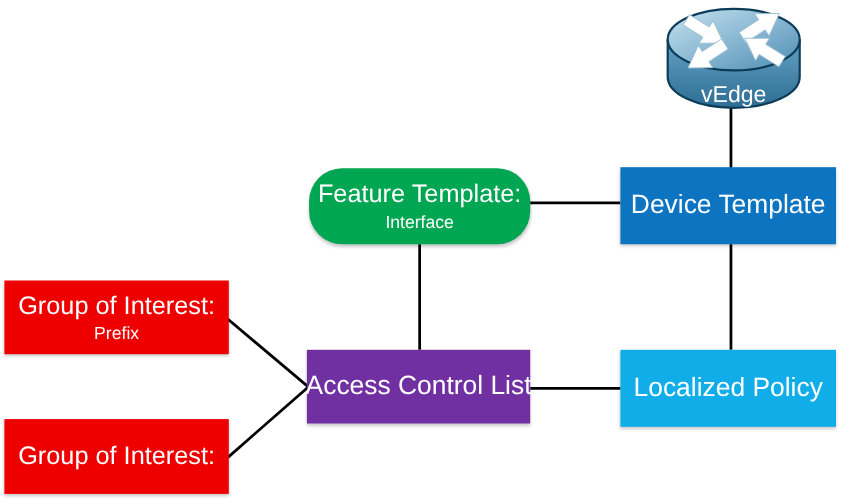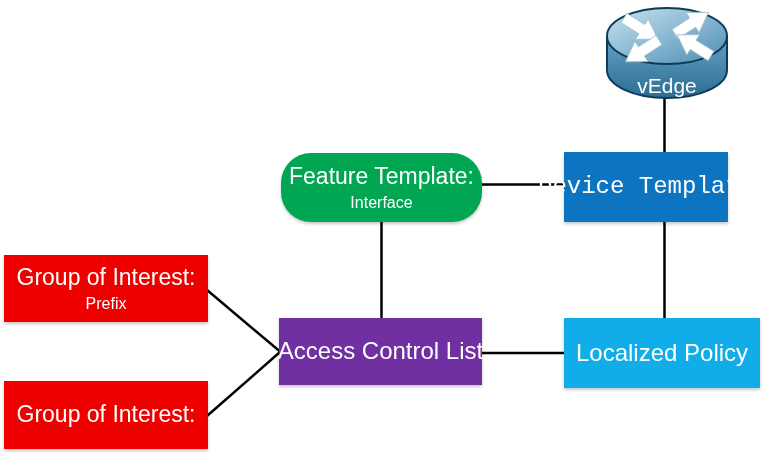--- a/index.html
+++ b/index.html
@@ -41,21 +41,21 @@
     font-size: 24px;
   }
   .node .subtitle {
     font-size: 16px;
     line-height: 1.2;
     margin-top: 3px;
     white-space: nowrap;
   }
   
   #node-feature-template { left: 281px; top: 153px; width: 201px; height: 69px; }
-  #node-device-template  { left: 564px; top: 152px; width: 164px; height: 70px; font-family: Liberation Mono, monospace; }
+  #node-device-template  { left: 564px; top: 152px; width: 196px; height: 70px; }
   #node-group-policer    { left: 4px;   top: 255px; width: 204px; height: 67px; }
   #node-group-dataprefix { left: 4px;   top: 381px; width: 204px; height: 68px; }
   #node-acl              { left: 279px; top: 318px; width: 203px; height: 67px; }
   #node-localized-policy { left: 564px; top: 318px; width: 196px; height: 70px; }
 
   .vedge-label {
     font-size: 21px;
     fill: #ffffff;
   }
 </style>

